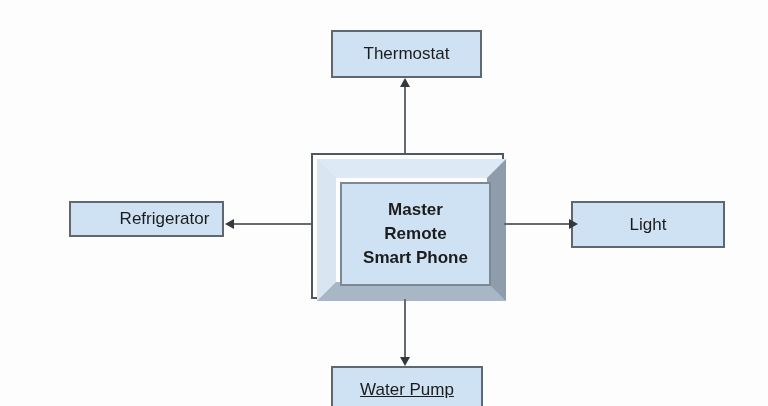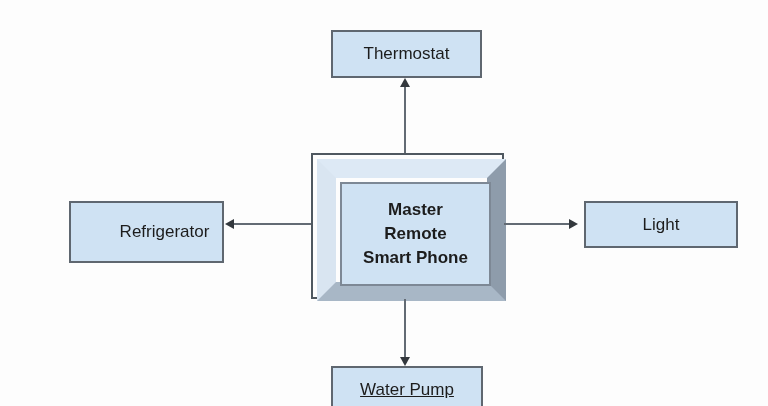--- a/index.html
+++ b/index.html
@@ -19,22 +19,22 @@
   .canvas{position:relative;width:768px;height:406px;background:var(--background);}
   .node{
     position:absolute;
     background:var(--node-fill);
     border:2px solid var(--node-border);
     display:flex;align-items:center;justify-content:center;
     font-size:17px;color:var(--text);
     text-align:center;
   }
   .node-thermostat{left:315px;top:14px;width:151px;height:48px;}
-  .node-refrigerator{left:53px;top:185px;width:155px;height:62px;padding-left:36px;}
-  .node-light{left:568px;top:185px;width:154px;height:47px;}
+  .node-refrigerator{left:53px;top:185px;width:155px;height:36px;padding-left:36px;}
+  .node-light{left:555px;top:185px;width:154px;height:47px;}
   .node-waterpump{left:315px;top:350px;width:152px;height:47px;text-decoration:underline;}
 
   .master-frame{
     position:absolute;left:295px;top:137px;width:193px;height:146px;
     border:2px solid var(--frame-border);
   }
   .master-bevel{
     width:100%;height:100%;
     border-style:solid;border-width:19px;
     border-top-color:var(--bevel-top);

